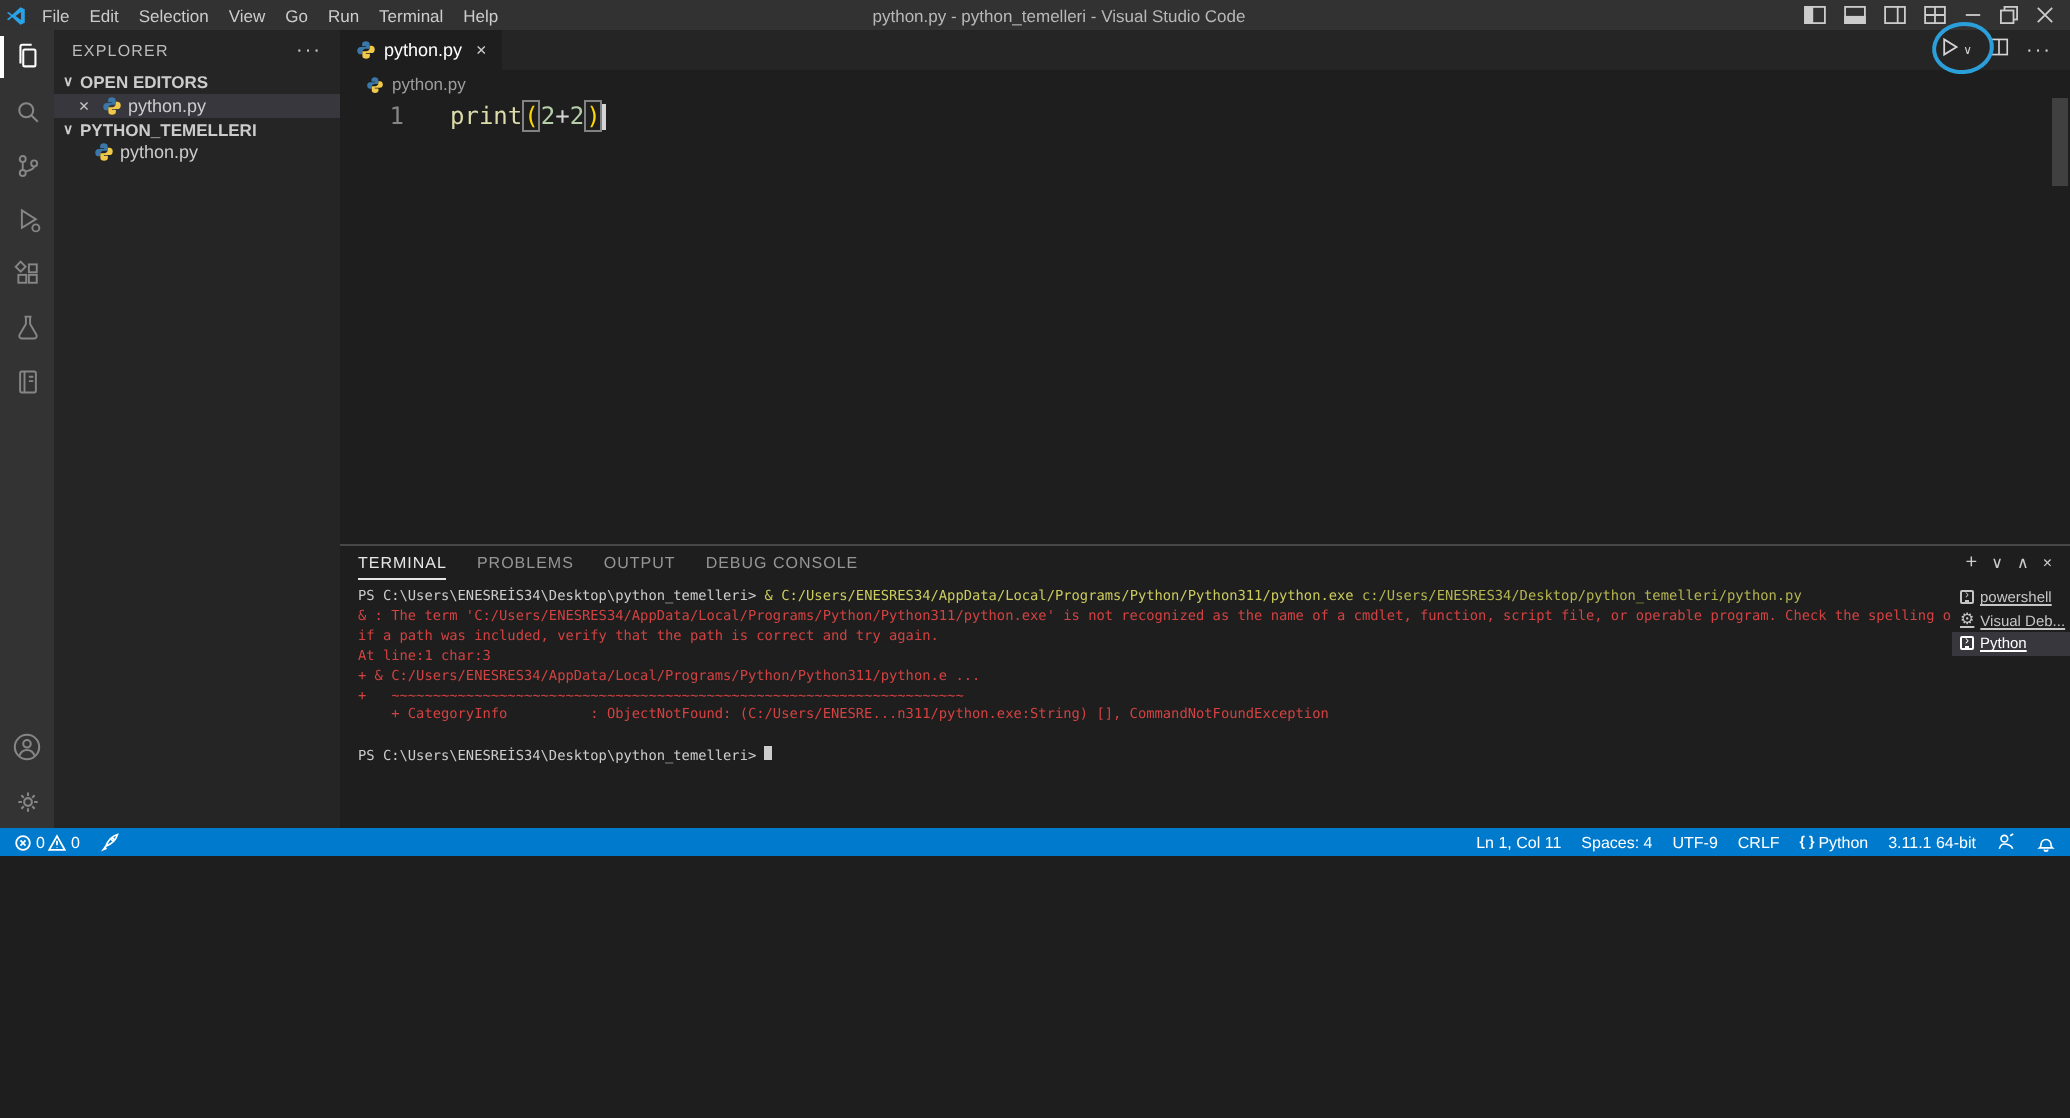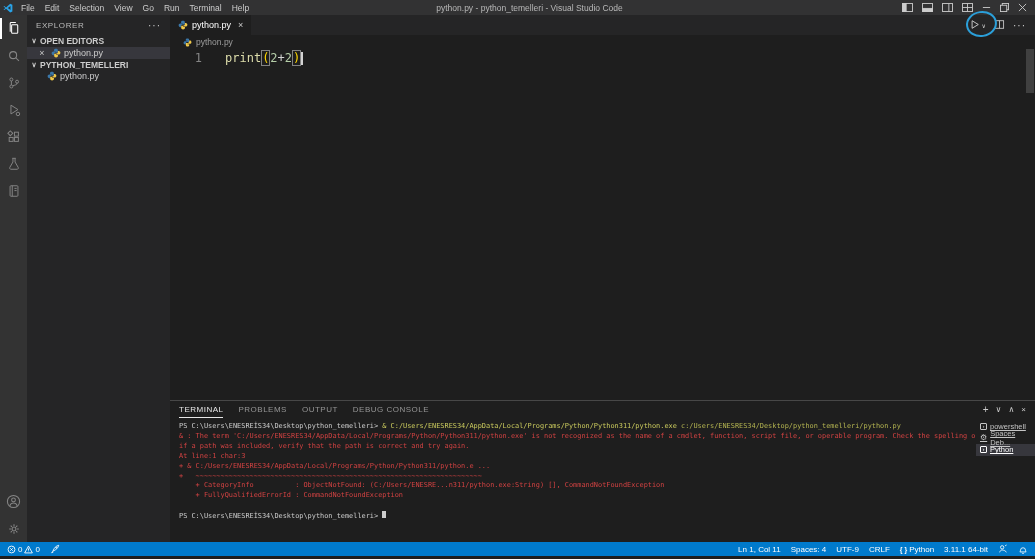--- a/index.html
+++ b/index.html
@@ -1,18 +1,18 @@
 <!DOCTYPE html>
 <html><head>
 <meta charset="utf-8">
 <style>
   * { box-sizing: border-box; margin: 0; padding: 0; }
   html,body { width:1035px; height:559px; overflow:hidden; background:#1e1e1e;
     font-family:"Liberation Sans", sans-serif; }
-  .app { position:relative; width:1035px; height:556px; display:flex; flex-direction:column; }
+  .app { position:relative; width:1035px; height:428px; display:flex; flex-direction:column; }
 
   
   .titlebar { position:relative; flex:0 0 15px; background:#323233; display:flex; align-items:center; color:#cccccc; }
   .logo { width:16px; display:flex; justify-content:center; align-items:center; }
   .menubar { display:flex; z-index:2; }
   .menu-item { padding:0 5px; font-size:8.5px; color:#cccccc; }
   .tb-title { position:absolute; left:0; right:0; text-align:center; font-size:8.5px; color:#b8b8b8; z-index:1;padding-left:24px; }
   .win-controls { margin-left:auto; display:flex; align-items:center; gap:9px; padding-right:8px; z-index:2; color:#cccccc; }
   .win-controls svg { display:block; }
 
@@ -302,32 +302,31 @@
         </div>
         <div class="panel-body">
           <div class="terminal-output">
               <div class="tline"><span style="color: rgb(204, 204, 204);">PS C:\Users\ENESREİS34\Desktop\python_temelleri&gt; </span><span style="color: rgb(203, 203, 94);">&amp; C:/Users/ENESRES34/AppData/Local/Programs/Python/Python311/python.exe</span><span style="color: rgb(180, 180, 81);"> c:/Users/ENESRES34/Desktop/python_temelleri/python.py</span></div>
               <div class="tline"><span style="color: rgb(210, 66, 66);">&amp; : The term 'C:/Users/ENESRES34/AppData/Local/Programs/Python/Python311/python.exe' is not recognized as the name of a cmdlet, function, script file, or operable program. Check the spelling of the name, or</span></div>
               <div class="tline"><span style="color: rgb(210, 66, 66);">if a path was included, verify that the path is correct and try again.</span></div>
               <div class="tline"><span style="color: rgb(210, 66, 66);">At line:1 char:3</span></div>
               <div class="tline"><span style="color: rgb(210, 66, 66);">+ &amp; C:/Users/ENESRES34/AppData/Local/Programs/Python/Python311/python.e ...</span></div>
               <div class="tline"><span style="color: rgb(210, 66, 66);">+   ~~~~~~~~~~~~~~~~~~~~~~~~~~~~~~~~~~~~~~~~~~~~~~~~~~~~~~~~~~~~~~~~~~~~~</span></div>
               <div class="tline"><span style="color: rgb(210, 66, 66);">    + CategoryInfo          : ObjectNotFound: (C:/Users/ENESRE...n311/python.exe:String) [], CommandNotFoundException</span></div>
-              <div class="tline"><span style="color: rgb(210, 66, 66);">    + FullyQualifiedErrorId : CommandNotFoundException</span></div>
               <div class="tline"><span style="color: rgb(204, 204, 204);"></span></div>
               <div class="tline"><span style="color: rgb(204, 204, 204);">PS C:\Users\ENESREİS34\Desktop\python_temelleri&gt; </span><span class="tcursor"></span></div>
             </div>
           <div class="tlist">
               <div class="tlist-row">
                 <span class="ic-term">›</span>
                 <span>powershell</span>
               </div>
               <div class="tlist-row">
                 <span class="ic-gear">⚙</span>
-                <span>Spaces Deb...</span>
+                <span>Visual Deb...</span>
               </div>
               <div class="tlist-row selected">
                 <span class="ic-term">›</span>
                 <span>Python</span>
               </div>
             </div>
         </div>
       </div>
     </div>
   </div>

